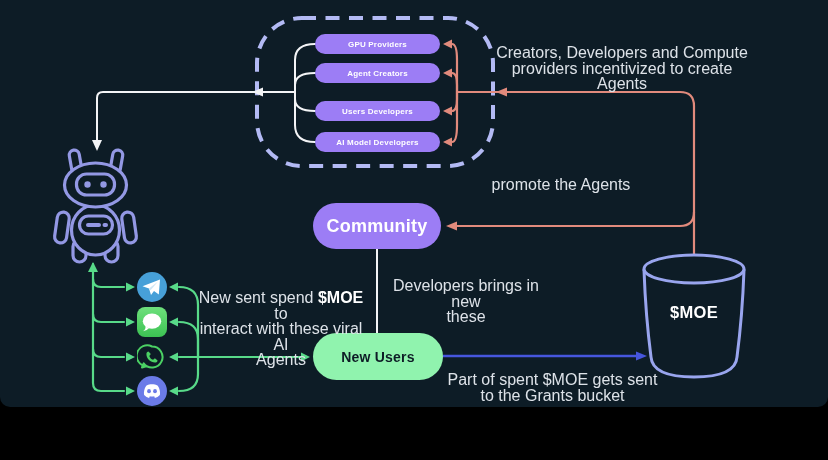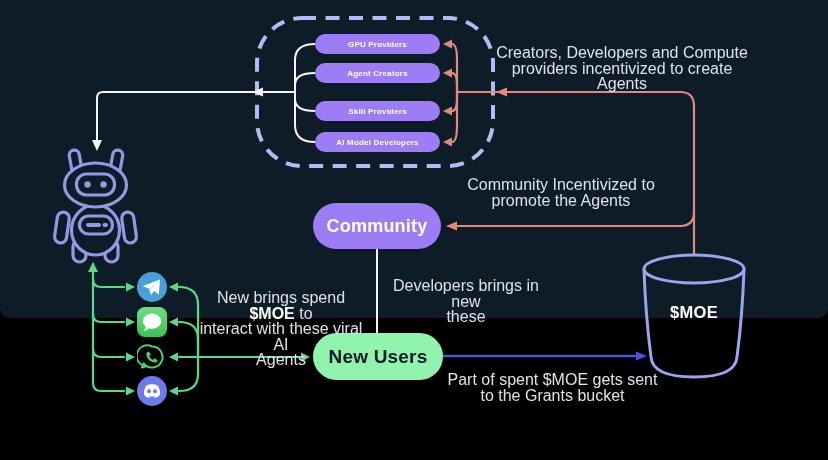--- a/index.html
+++ b/index.html
@@ -1,28 +1,28 @@
 <!DOCTYPE html>
 <html><head>
 <meta charset="utf-8">
 <style>
   html,body{margin:0;padding:0;background:#000;}
   .stage{position:relative;width:828px;height:460px;background:#000;overflow:hidden;
          font-family:"Liberation Sans","DejaVu Sans",sans-serif;}
-  .canvas{position:absolute;left:0;top:0;width:828px;height:318px;background:#0d1c26;
+  .canvas{position:absolute;left:0;top:0;width:828px;height:407px;background:#0d1c26;
           border-radius:0 0 10px 10px;}
   .letterbox{position:absolute;left:0;top:414px;width:828px;height:46px;background:#000;}
   svg.wires{position:absolute;left:0;top:0;width:828px;height:414px;}
 
   .pill{position:absolute;display:flex;align-items:center;justify-content:center;
         background:#9c7df5;color:#fff;font-weight:bold;letter-spacing:.2px;}
   .pill.small{left:315px;width:125px;height:20px;border-radius:10px;font-size:8px;}
   .pill.community{left:313px;top:203px;width:128px;height:46px;border-radius:23px;font-size:18px;}
   .pill.newusers{left:313px;top:333px;width:130px;height:47px;border-radius:24px;
-                 background:#90f3ae;color:#0e1c26;font-size:19px;}
+                 background:#90f3ae;color:#0e1c26;font-size:14px;}
 
   .note{position:absolute;color:#dde2e8;font-size:16px;line-height:15.5px;text-align:center;}
   .note b{color:#ffffff;}
 
   .bucket-label{position:absolute;left:644px;top:301px;width:100px;text-align:center;
                 color:#fff;font-weight:bold;font-size:16.5px;line-height:23.5px;letter-spacing:.3px;}
 
   .appicon{position:absolute;left:137px;width:30px;height:30px;border-radius:50%;
            display:flex;align-items:center;justify-content:center;}
   .appicon svg{display:block;}
@@ -121,21 +121,21 @@
       </g>
     </svg>
 
     <div class="pill small" style="top:34px">
         <span>GPU Providers</span>
       </div>
     <div class="pill small" style="top:63px">
         <span>Agent Creators</span>
       </div>
     <div class="pill small" style="top:101px">
-        <span>Skill Providers</span>
+        <span>Users Developers</span>
       </div>
     <div class="pill small" style="top:132px">
         <span>AI Model Developers</span>
       </div>
 
     <div class="pill community">
         <span>Community</span>
       </div>
     <div class="pill newusers">
         <span>New Users</span>
@@ -143,29 +143,28 @@
 
     <div class="bucket-label">
       <div>$MOE</div>
     </div>
 
     <div class="note" style="left:492px;top:45px;width:260px">
       <div>Creators, Developers and Compute</div>
       <div>providers incentivized to create Agents</div>
     </div>
     <div class="note" style="left:466px;top:177px;width:190px">
-      <div>Community Incentivized to</div>
       <div>promote the Agents</div>
     </div>
     <div class="note" style="left:381px;top:278px;width:170px">
       <div>Developers brings in new</div>
       <div>these</div>
     </div>
     <div class="note" style="left:198px;top:290px;width:166px">
-      <div><span>New brings spend </span><b>$MOE</b><span> to</span></div>
+      <div><span>New sent spend </span><b>$MOE</b><span> to</span></div>
       <div>interact with these viral AI</div>
       <div>Agents</div>
     </div>
     <div class="note" style="left:445px;top:372px;width:215px">
       <div>Part of spent $MOE gets sent</div>
       <div>to the Grants bucket</div>
     </div>
 
     <div class="appicon ic-telegram">
       <svg width="30" height="30" viewBox="0 0 30 30">

